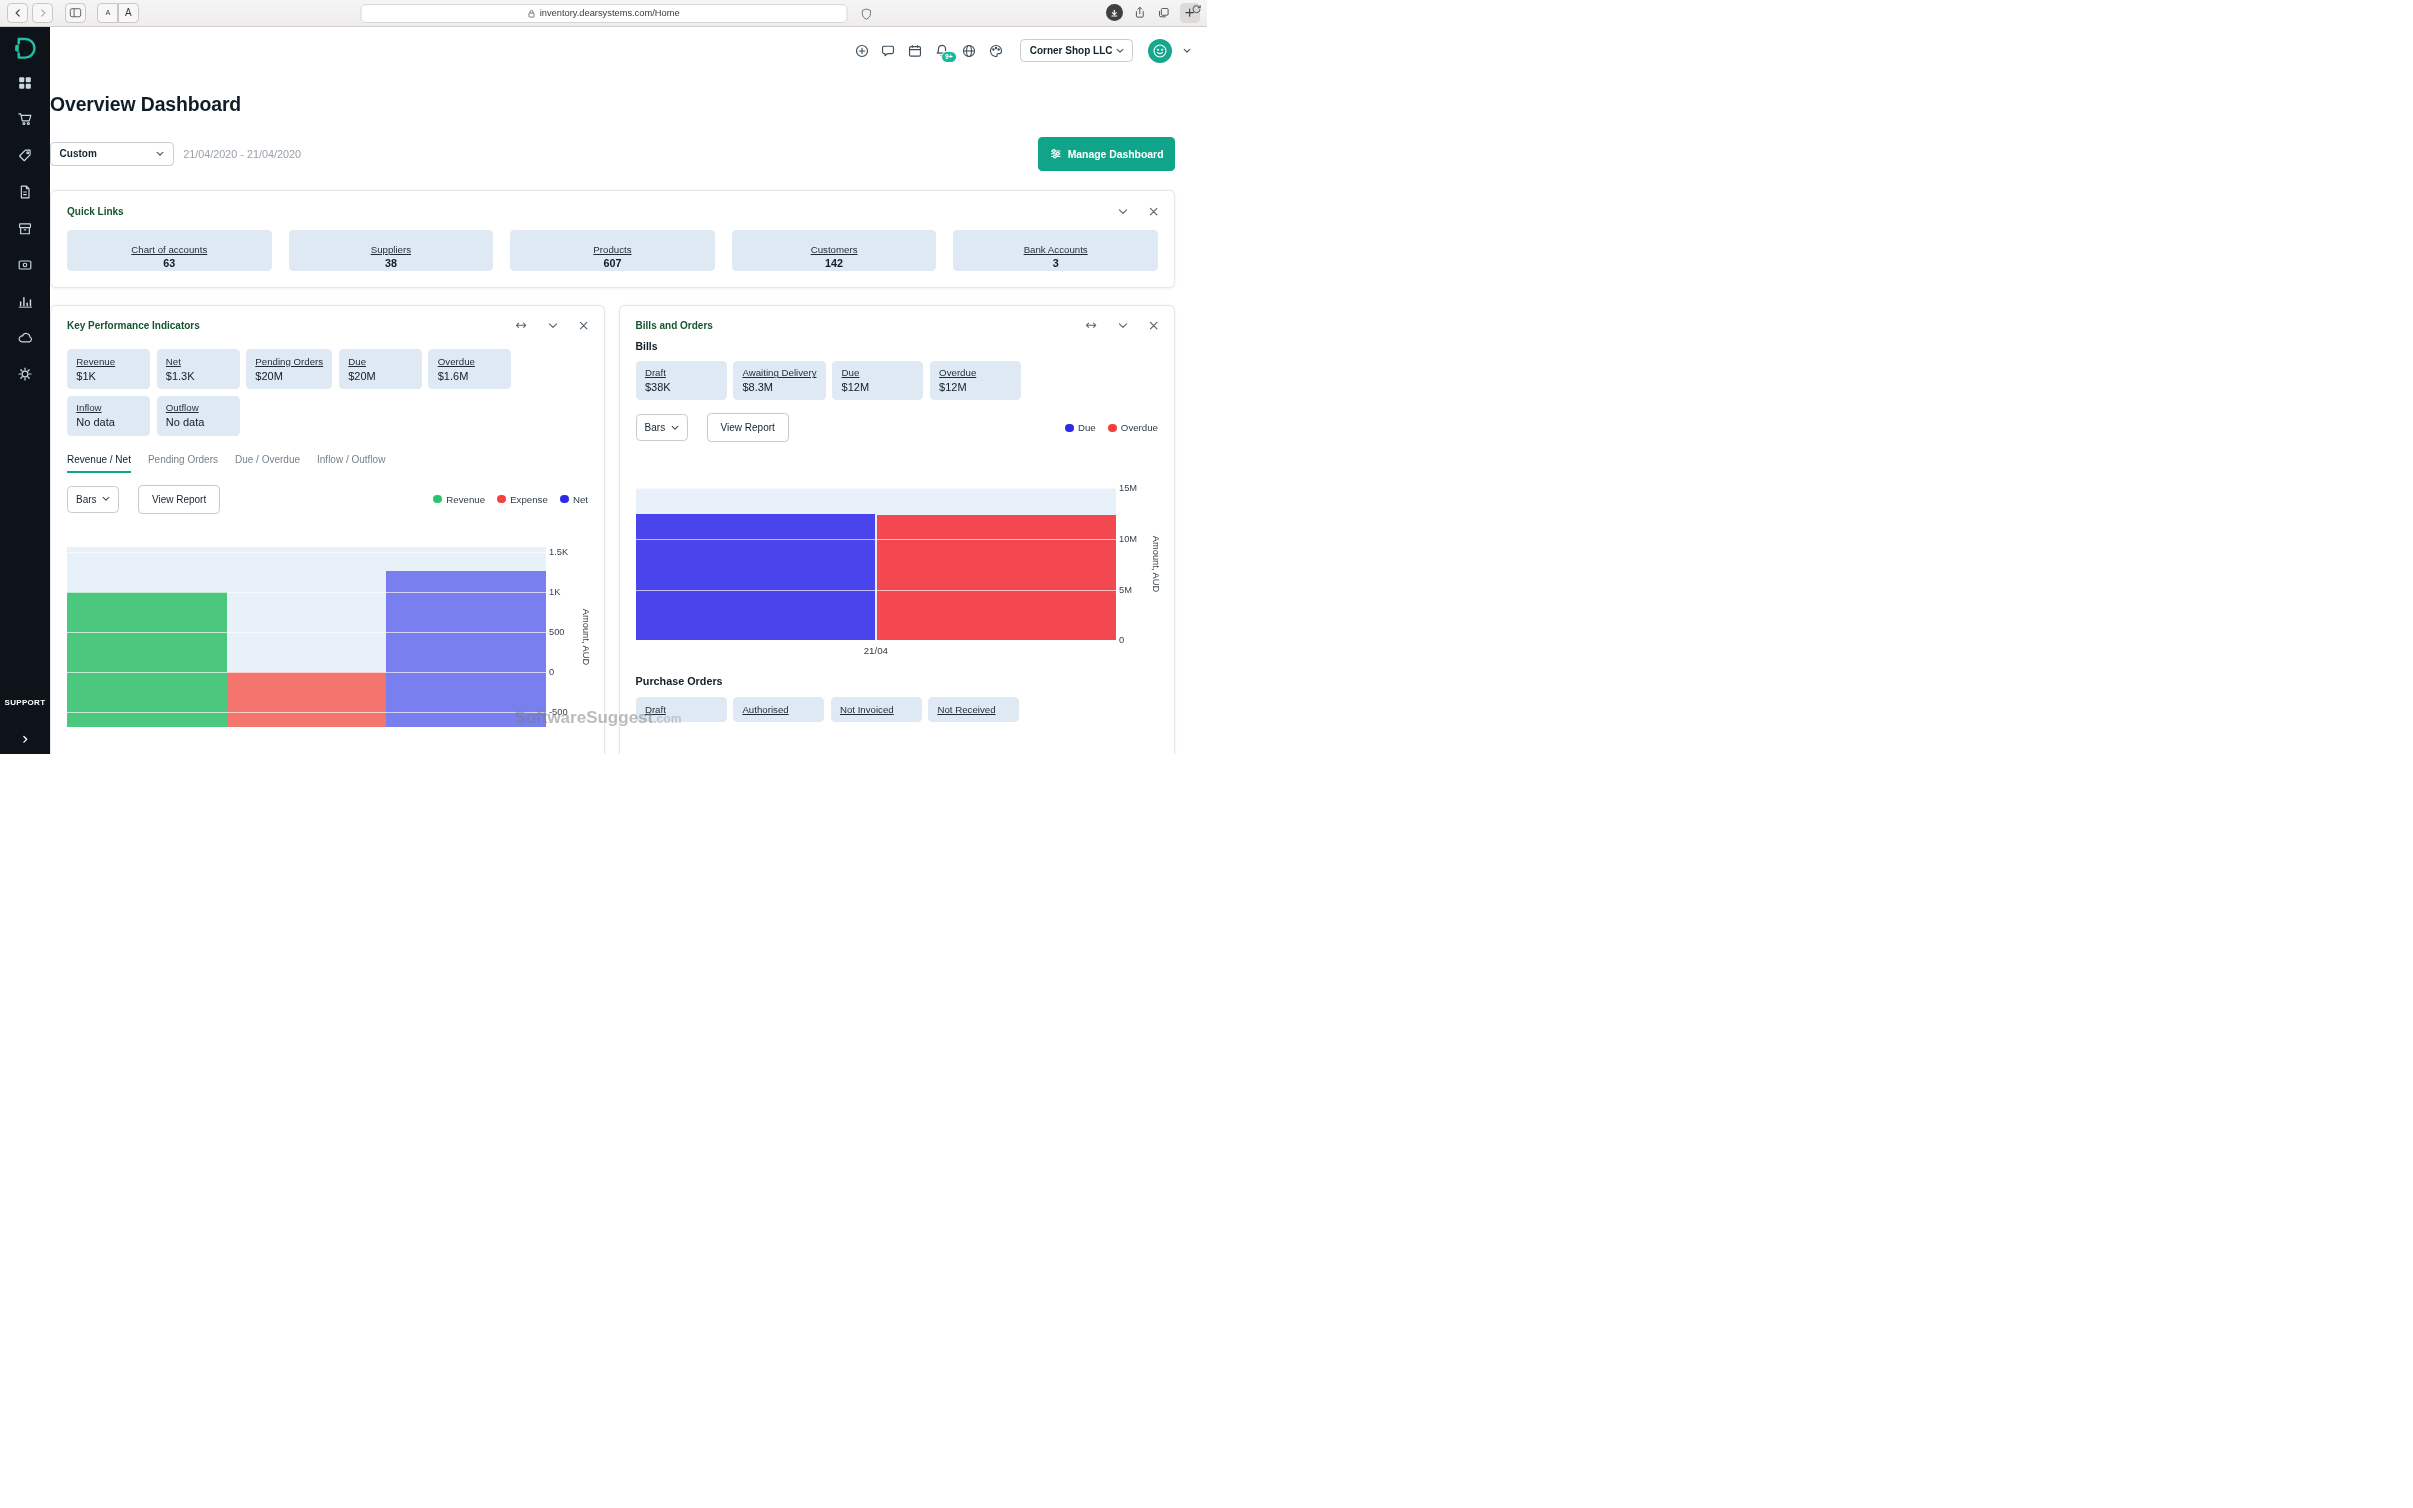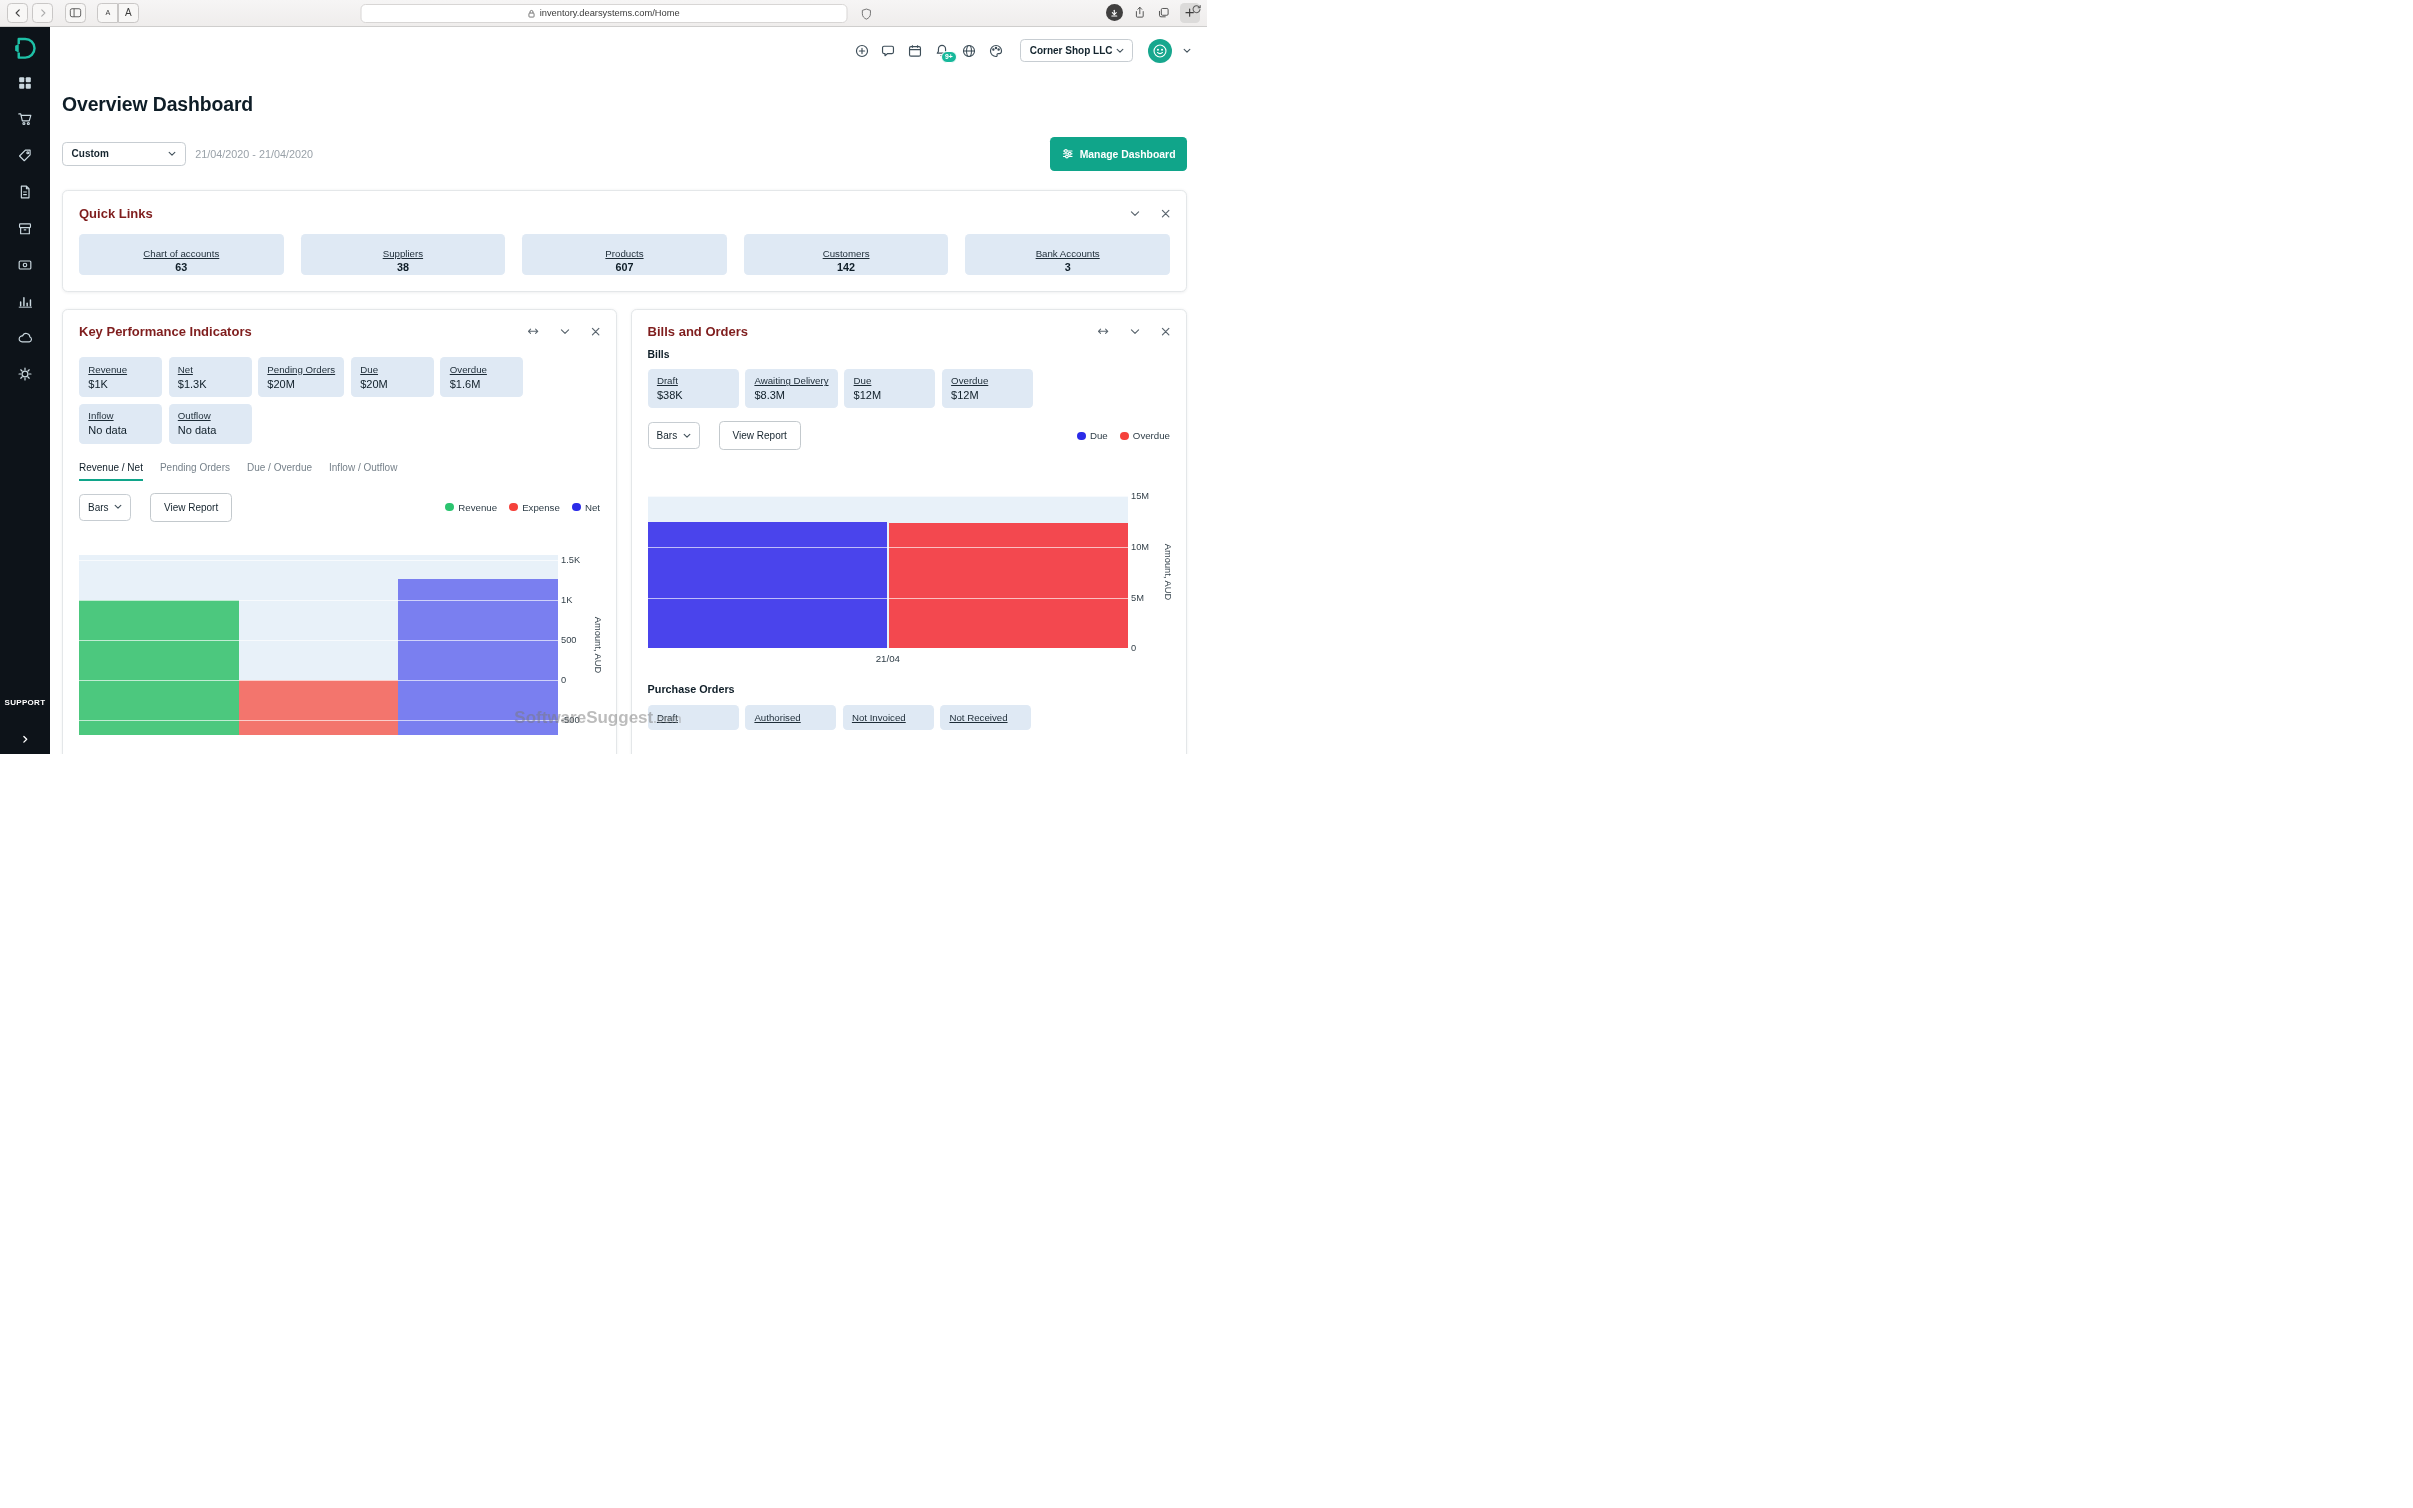--- a/index.html
+++ b/index.html
@@ -53,37 +53,37 @@
   .hd-ic{position:relative;display:flex;align-items:center;justify-content:center;cursor:pointer;}
   .badge{position:absolute;right:-6.5px;bottom:-4.3px;background:#17B89B;color:#fff;font-size:6.8px;
     font-weight:700;padding:1.4px 2.9px;border-radius:6.5px;border:1.4px solid #fff;line-height:1;}
   .company-select{height:23px;min-width:113px;border:0.7px solid #C7CDD2;border-radius:4.3px;
     display:flex;align-items:center;justify-content:space-between;padding:0 8.6px;
     font-size:10px;font-weight:600;margin-left:5.7px;cursor:pointer;}
   .avatar{width:24px;height:24px;border-radius:50%;background:#17A78E;display:flex;
     align-items:center;justify-content:center;margin-left:4.3px;cursor:pointer;}
 
   
-  .content{position:absolute;left:46px;top:75px;width:1156px;padding:0 15px 0 16px;background:#fff;}
+  .content{position:absolute;left:34px;top:75px;width:1156px;padding:0 15px 0 16px;background:#fff;}
   .page-title{margin-top:18px;font-size:19.4px;font-weight:800;letter-spacing:-0.1px;color:#0E1D27;}
   .tabbar{margin-top:12.2px;}
   .tab{display:inline-block;padding:0 1.4px 7.2px;font-size:10px;color:#15242E;
     border-bottom:2.2px solid var(--accent);cursor:pointer;}
   .filter-row{margin-top:21px;display:flex;align-items:center;}
   .select{border:0.7px solid #C7CDD2;border-radius:4.3px;background:#fff;display:flex;align-items:center;
     justify-content:space-between;font-size:10px;color:#15242E;cursor:pointer;}
   .range-select{width:124px;height:24.4px;padding:0 8.6px;font-weight:700;}
   .date-text{margin-left:9.3px;font-size:10.8px;color:var(--gray);font-weight:500;}
   .manage-btn{margin-left:auto;height:34px;background:var(--accent);color:#fff;border-radius:4.3px;
     display:flex;align-items:center;gap:6.5px;padding:0 11.5px;font-size:10.4px;font-weight:600;cursor:pointer;border:none;}
 
   .card{background:#fff;border:0.7px solid var(--card-border);border-radius:5.7px;
     box-shadow:0 0.7px 2.9px rgba(25,39,52,.07);}
   .card-head{display:flex;align-items:center;}
-  .card-title{font-size:13px;font-weight:700;color:#7f1d1d;}
+  .card-title{font-size:10px;font-weight:700;color:#14532d;}
   .head-icons{margin-left:auto;display:flex;gap:21px;align-items:center;}
   .head-icons > *{cursor:pointer;}
 
   .ql-card{margin-top:18.7px;padding:15px 16px 16px;}
   .ql-row{margin-top:13.6px;display:flex;gap:17px;}
   .ql-tile{flex:1;height:41px;background:var(--tile);border-radius:4.3px;display:flex;
     flex-direction:column;align-items:center;justify-content:center;gap:2.2px;cursor:pointer;}
   .ql-label{font-size:9.7px;color:#1D2C37;text-decoration:underline;margin-top:12px;}
   .ql-value{font-size:10.8px;font-weight:700;color:#0F1E28;}
 

